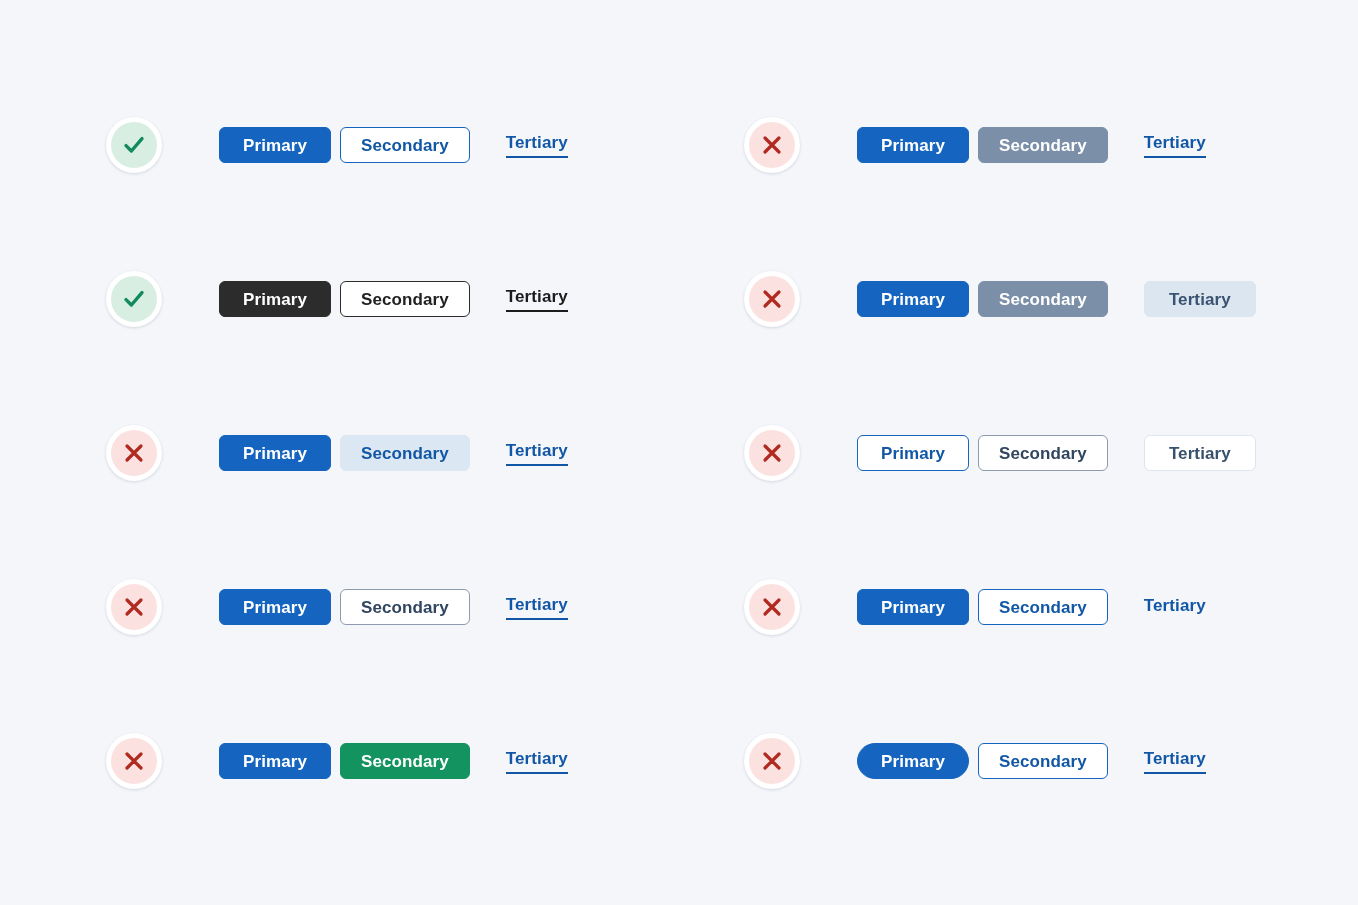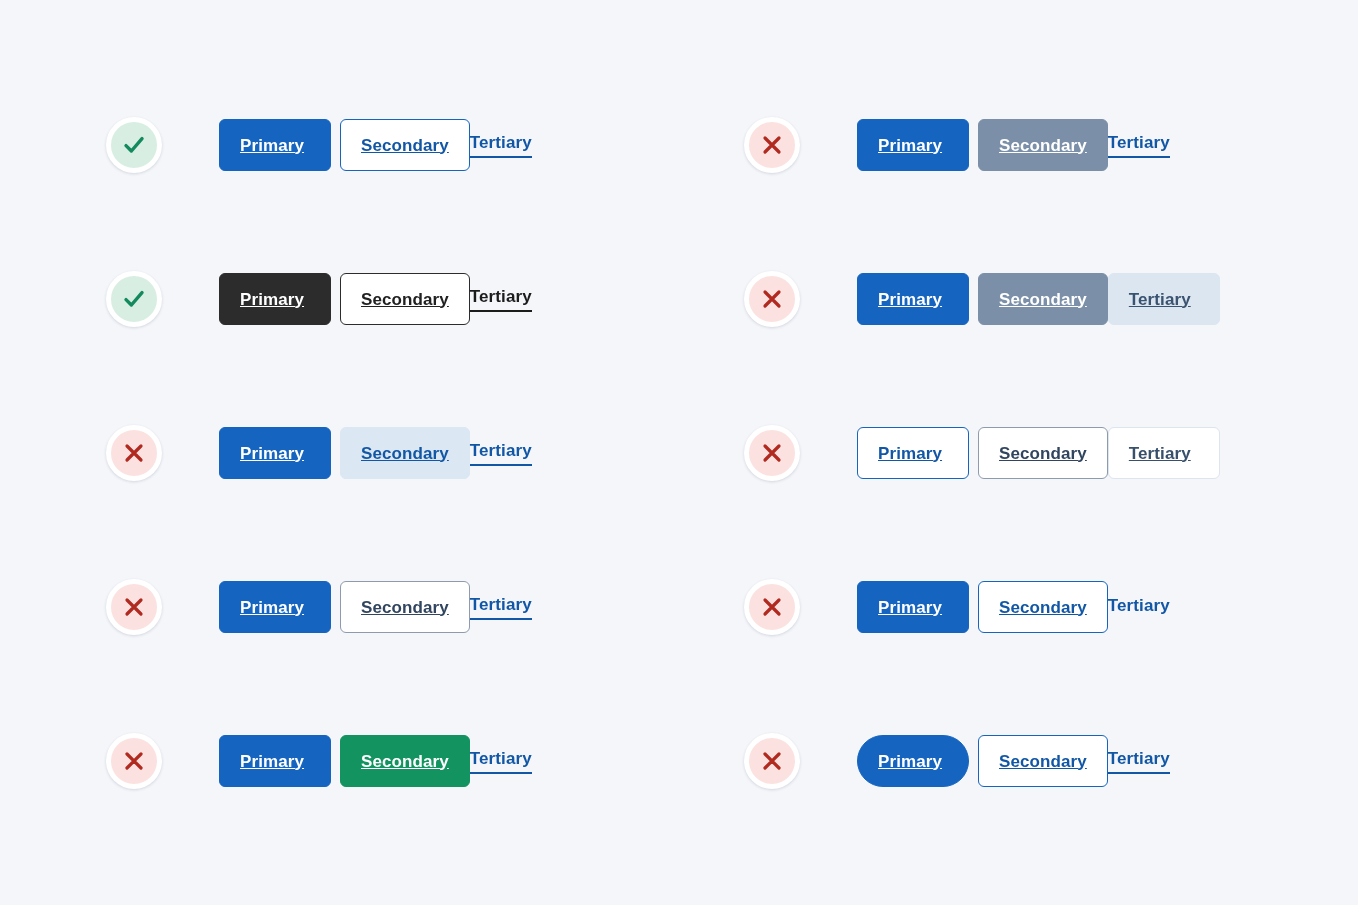--- a/index.html
+++ b/index.html
@@ -52,41 +52,41 @@
     border: 5px solid #ffffff;
     box-shadow: 0 1px 3px rgba(30, 45, 70, 0.16);
   }
   .badge.pass { background: #d9eee3; }
   .badge.fail { background: #fbe2e0; }
   .badge svg { display: block; }
 
   
   .btn {
     box-sizing: border-box;
-    height: 52px;
+    height: 36px;
     min-width: 112px;
     padding: 0 20px;
     border-radius: 6px;
     border: 1px solid transparent;
     font-family: "Liberation Sans", sans-serif;
     font-size: 17px;
     font-weight: bold;
     line-height: 1;
     display: inline-flex;
     align-items: center;
+    justify-content: center;
     white-space: nowrap;
     cursor: pointer;
     letter-spacing: 0.1px;
-    text-decoration: underline;
   }
 
   
   .slot-primary   { margin-left: 57px; }
   .slot-secondary { margin-left: 9px; }
-  .slot-tertiary  { }
+  .slot-tertiary  { margin-left: 36px; }
 
   
   .v-blue-solid {
     background: #1565c0;
     border-color: #1565c0;
     color: #ffffff;
   }
   .v-dark-solid {
     background: #2c2c2c;
     border-color: #2c2c2c;

